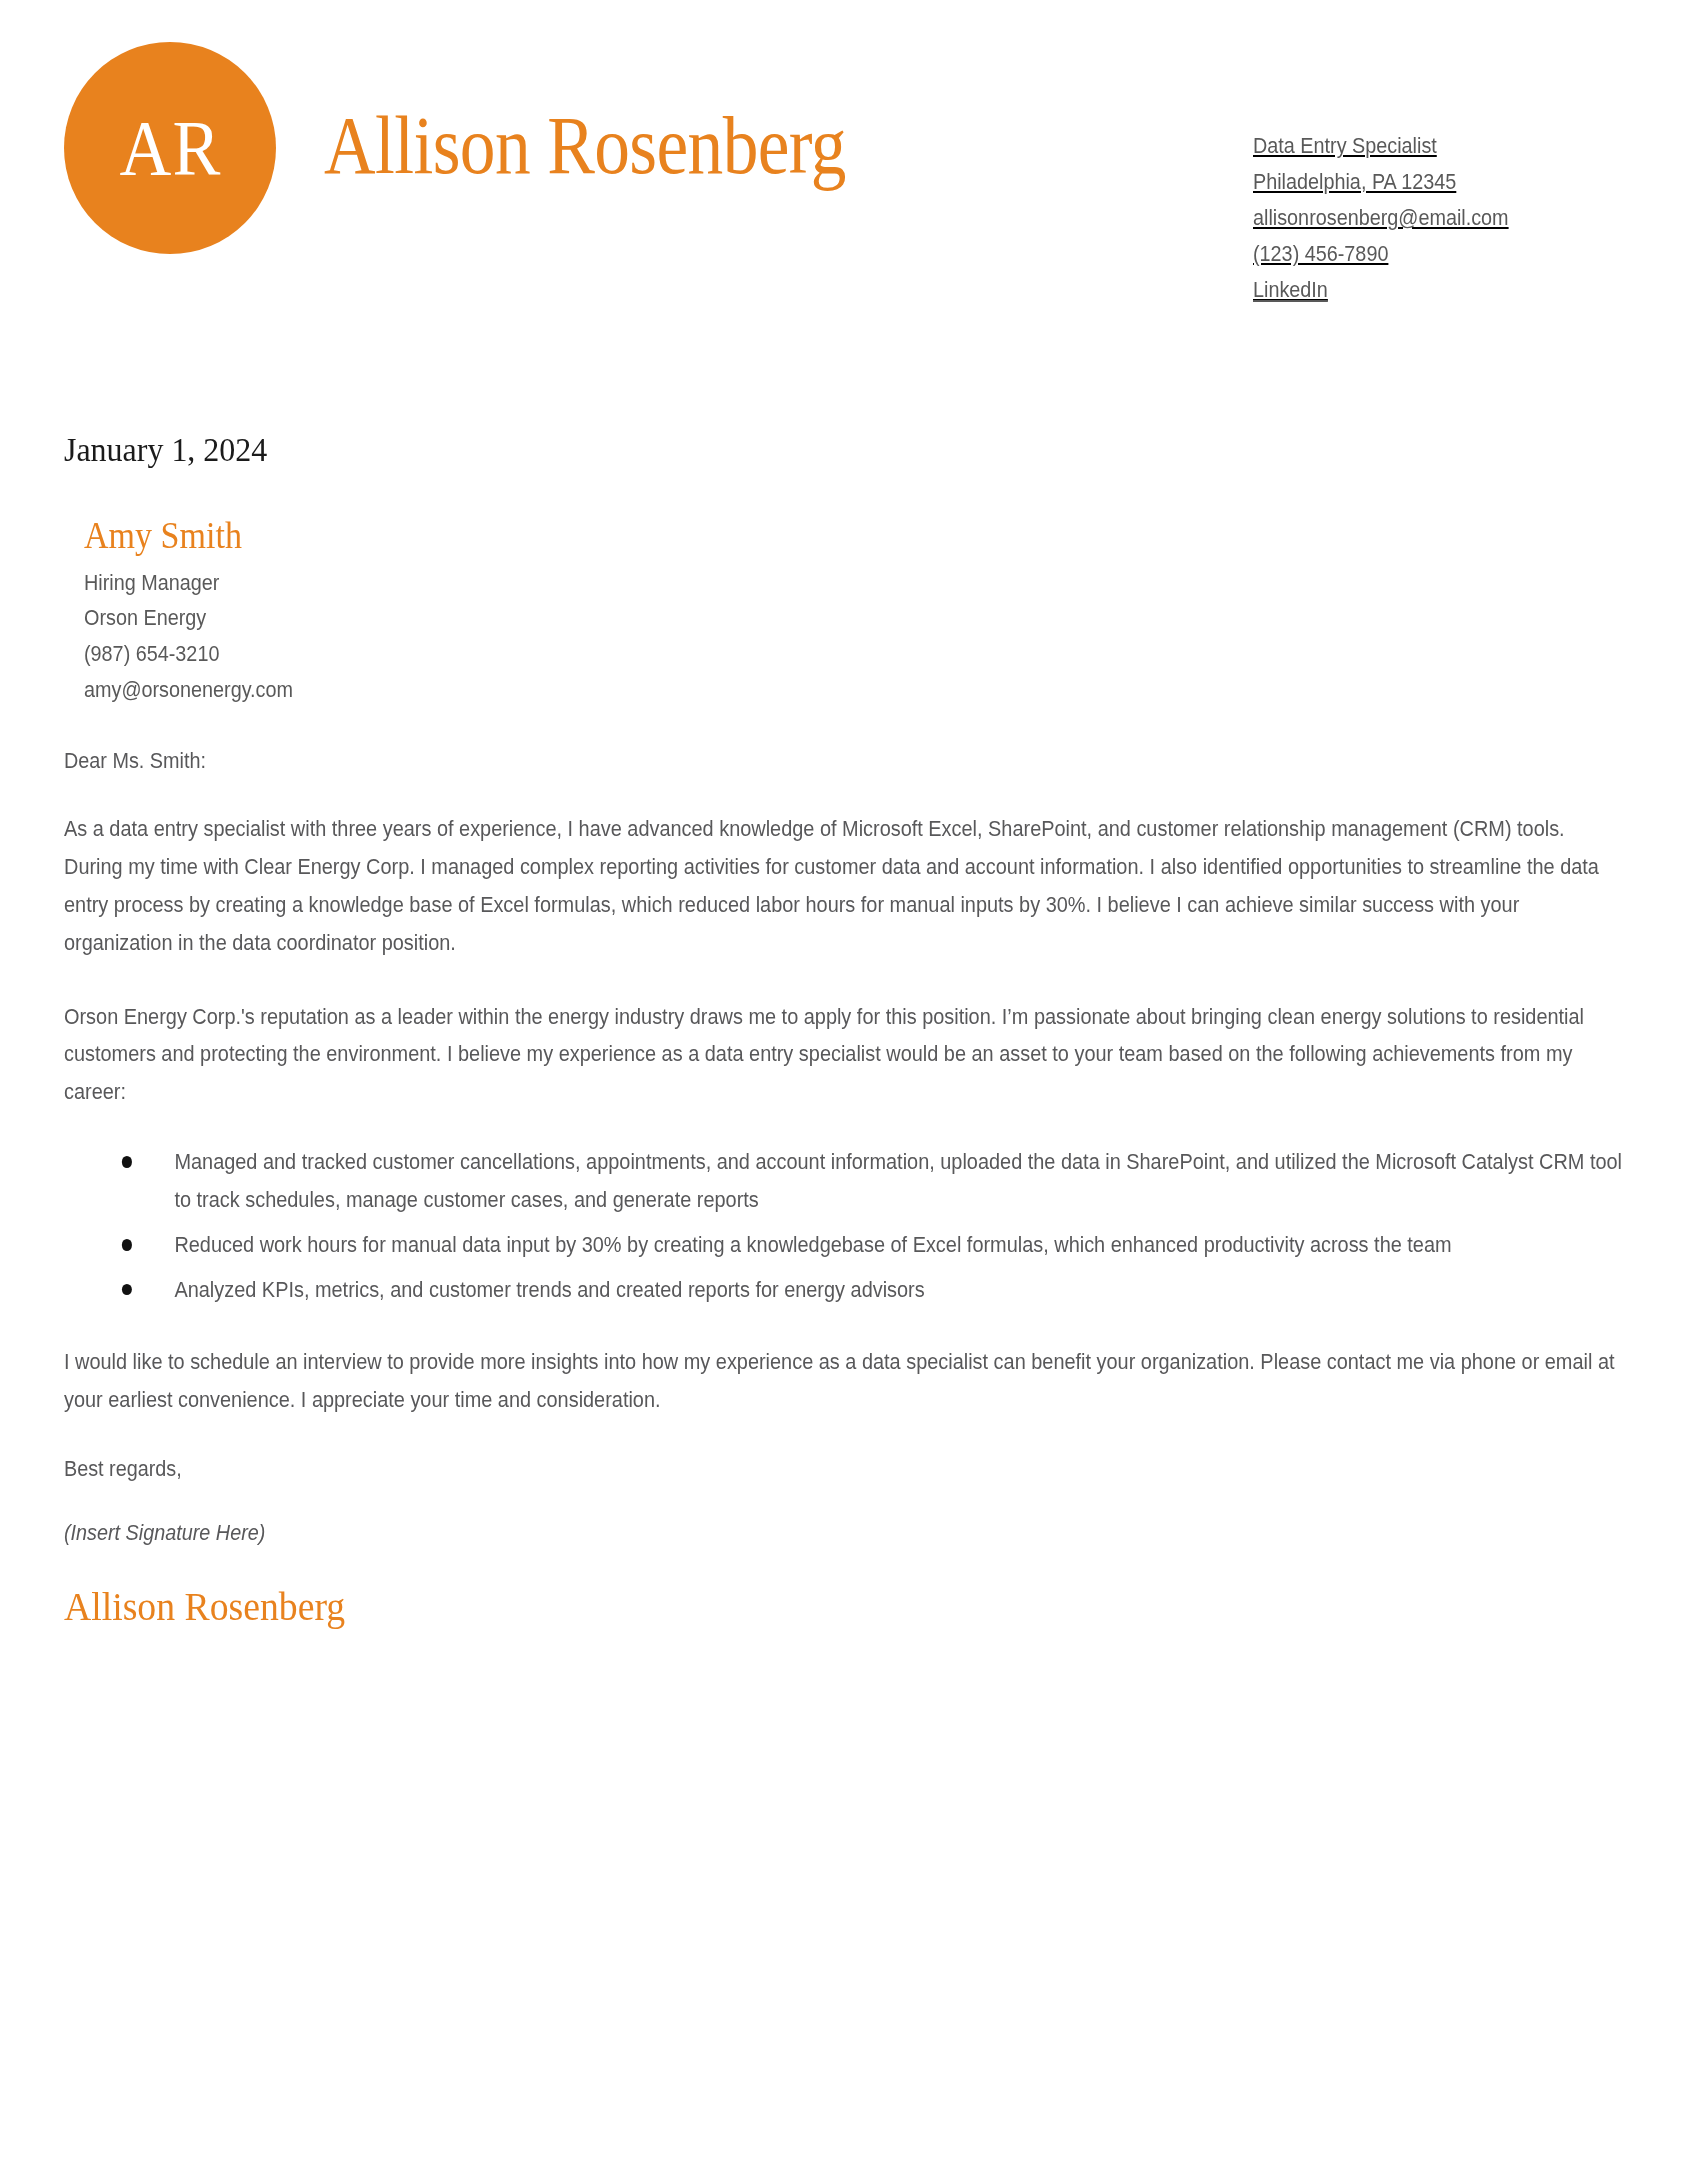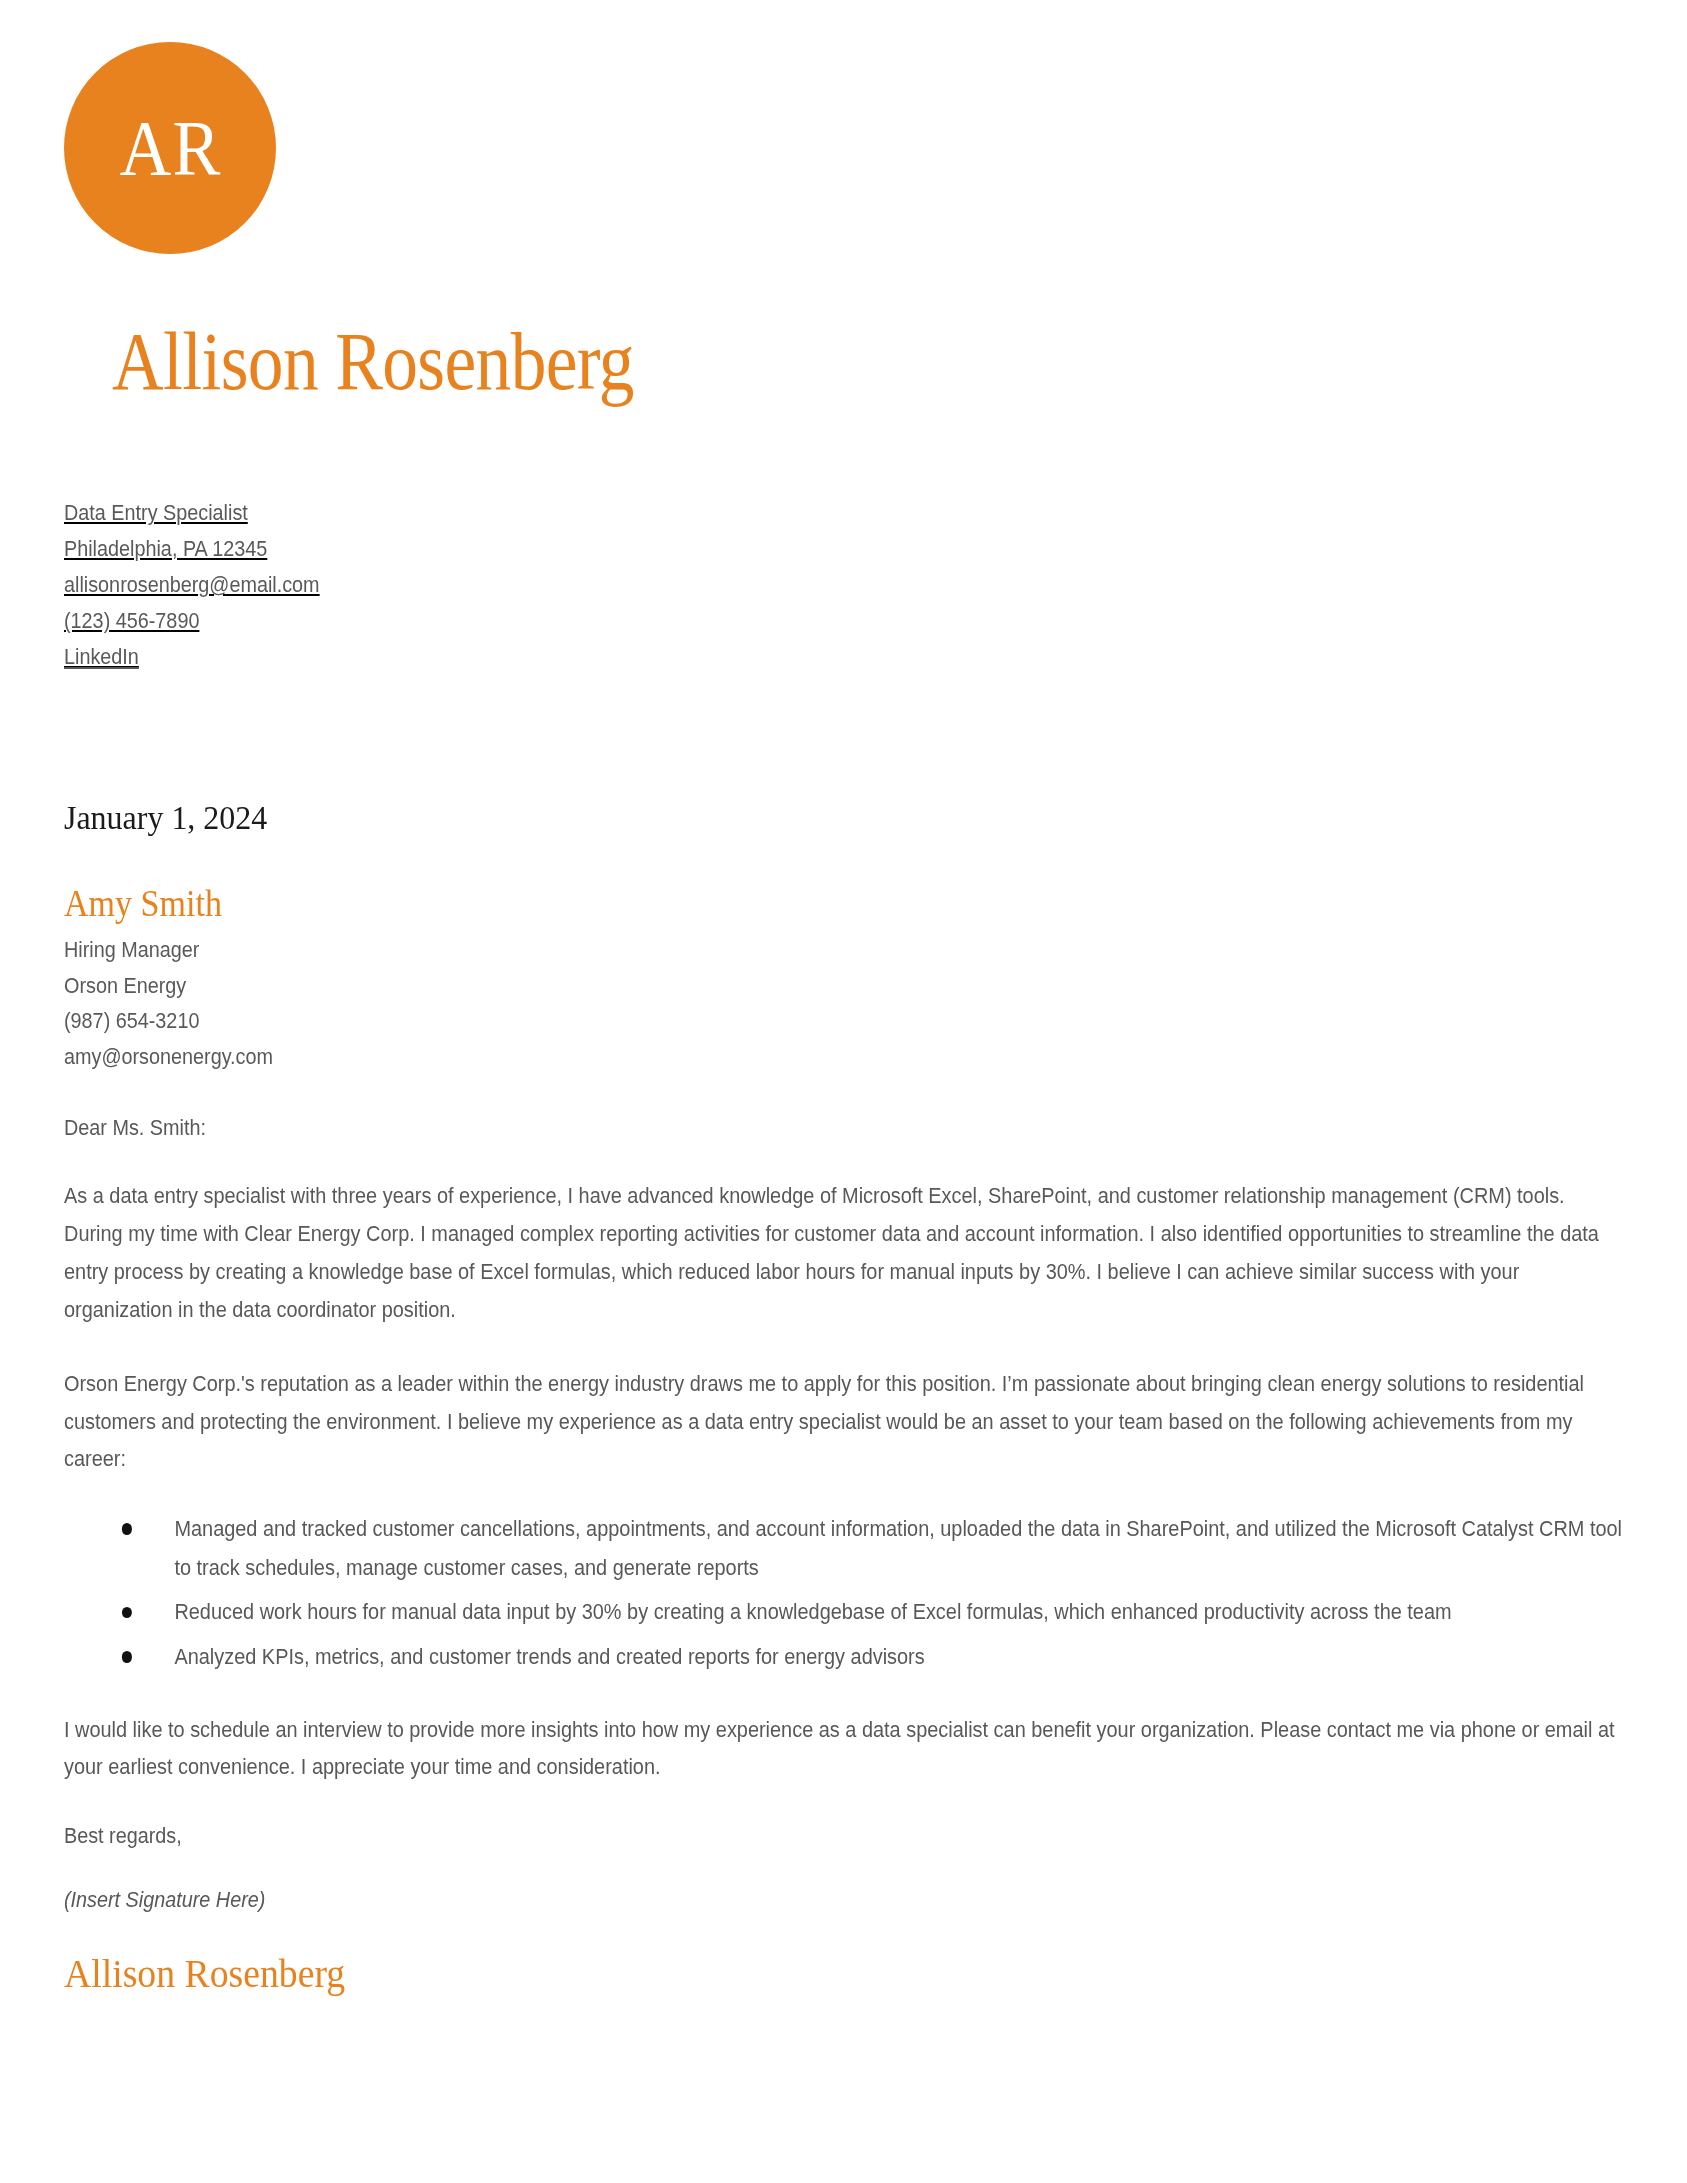--- a/index.html
+++ b/index.html
@@ -19,21 +19,20 @@
     overflow: hidden;
     font-family: "Liberation Sans", sans-serif;
   }
 
   
   .header {
     display: flex;
     align-items: flex-start;
     padding: 38px 64px 0 64px;
     box-sizing: border-box;
-    flex-direction: column;
   }
 
   .logo-wrap {
     flex: 0 0 auto;
     width: 212px;
     padding-top: 4px;
   }
 
   .logo-circle {
     width: 212px;
@@ -106,20 +105,21 @@
     font-family: "Liberation Serif", serif;
     font-size: 34px;
     color: #1b1b1b;
     margin-top: 123px;
     transform: scaleX(0.94);
     transform-origin: left center;
   }
 
   .recipient-block {
     margin-top: 46px;
+    margin-left: 20px;
   }
 
   .recipient-name {
     font-family: "Liberation Serif", serif;
     font-size: 37px;
     color: #E8821E;
     line-height: 1.12;
     transform: scaleX(0.92);
     transform-origin: left center;
     margin-bottom: 8px;

